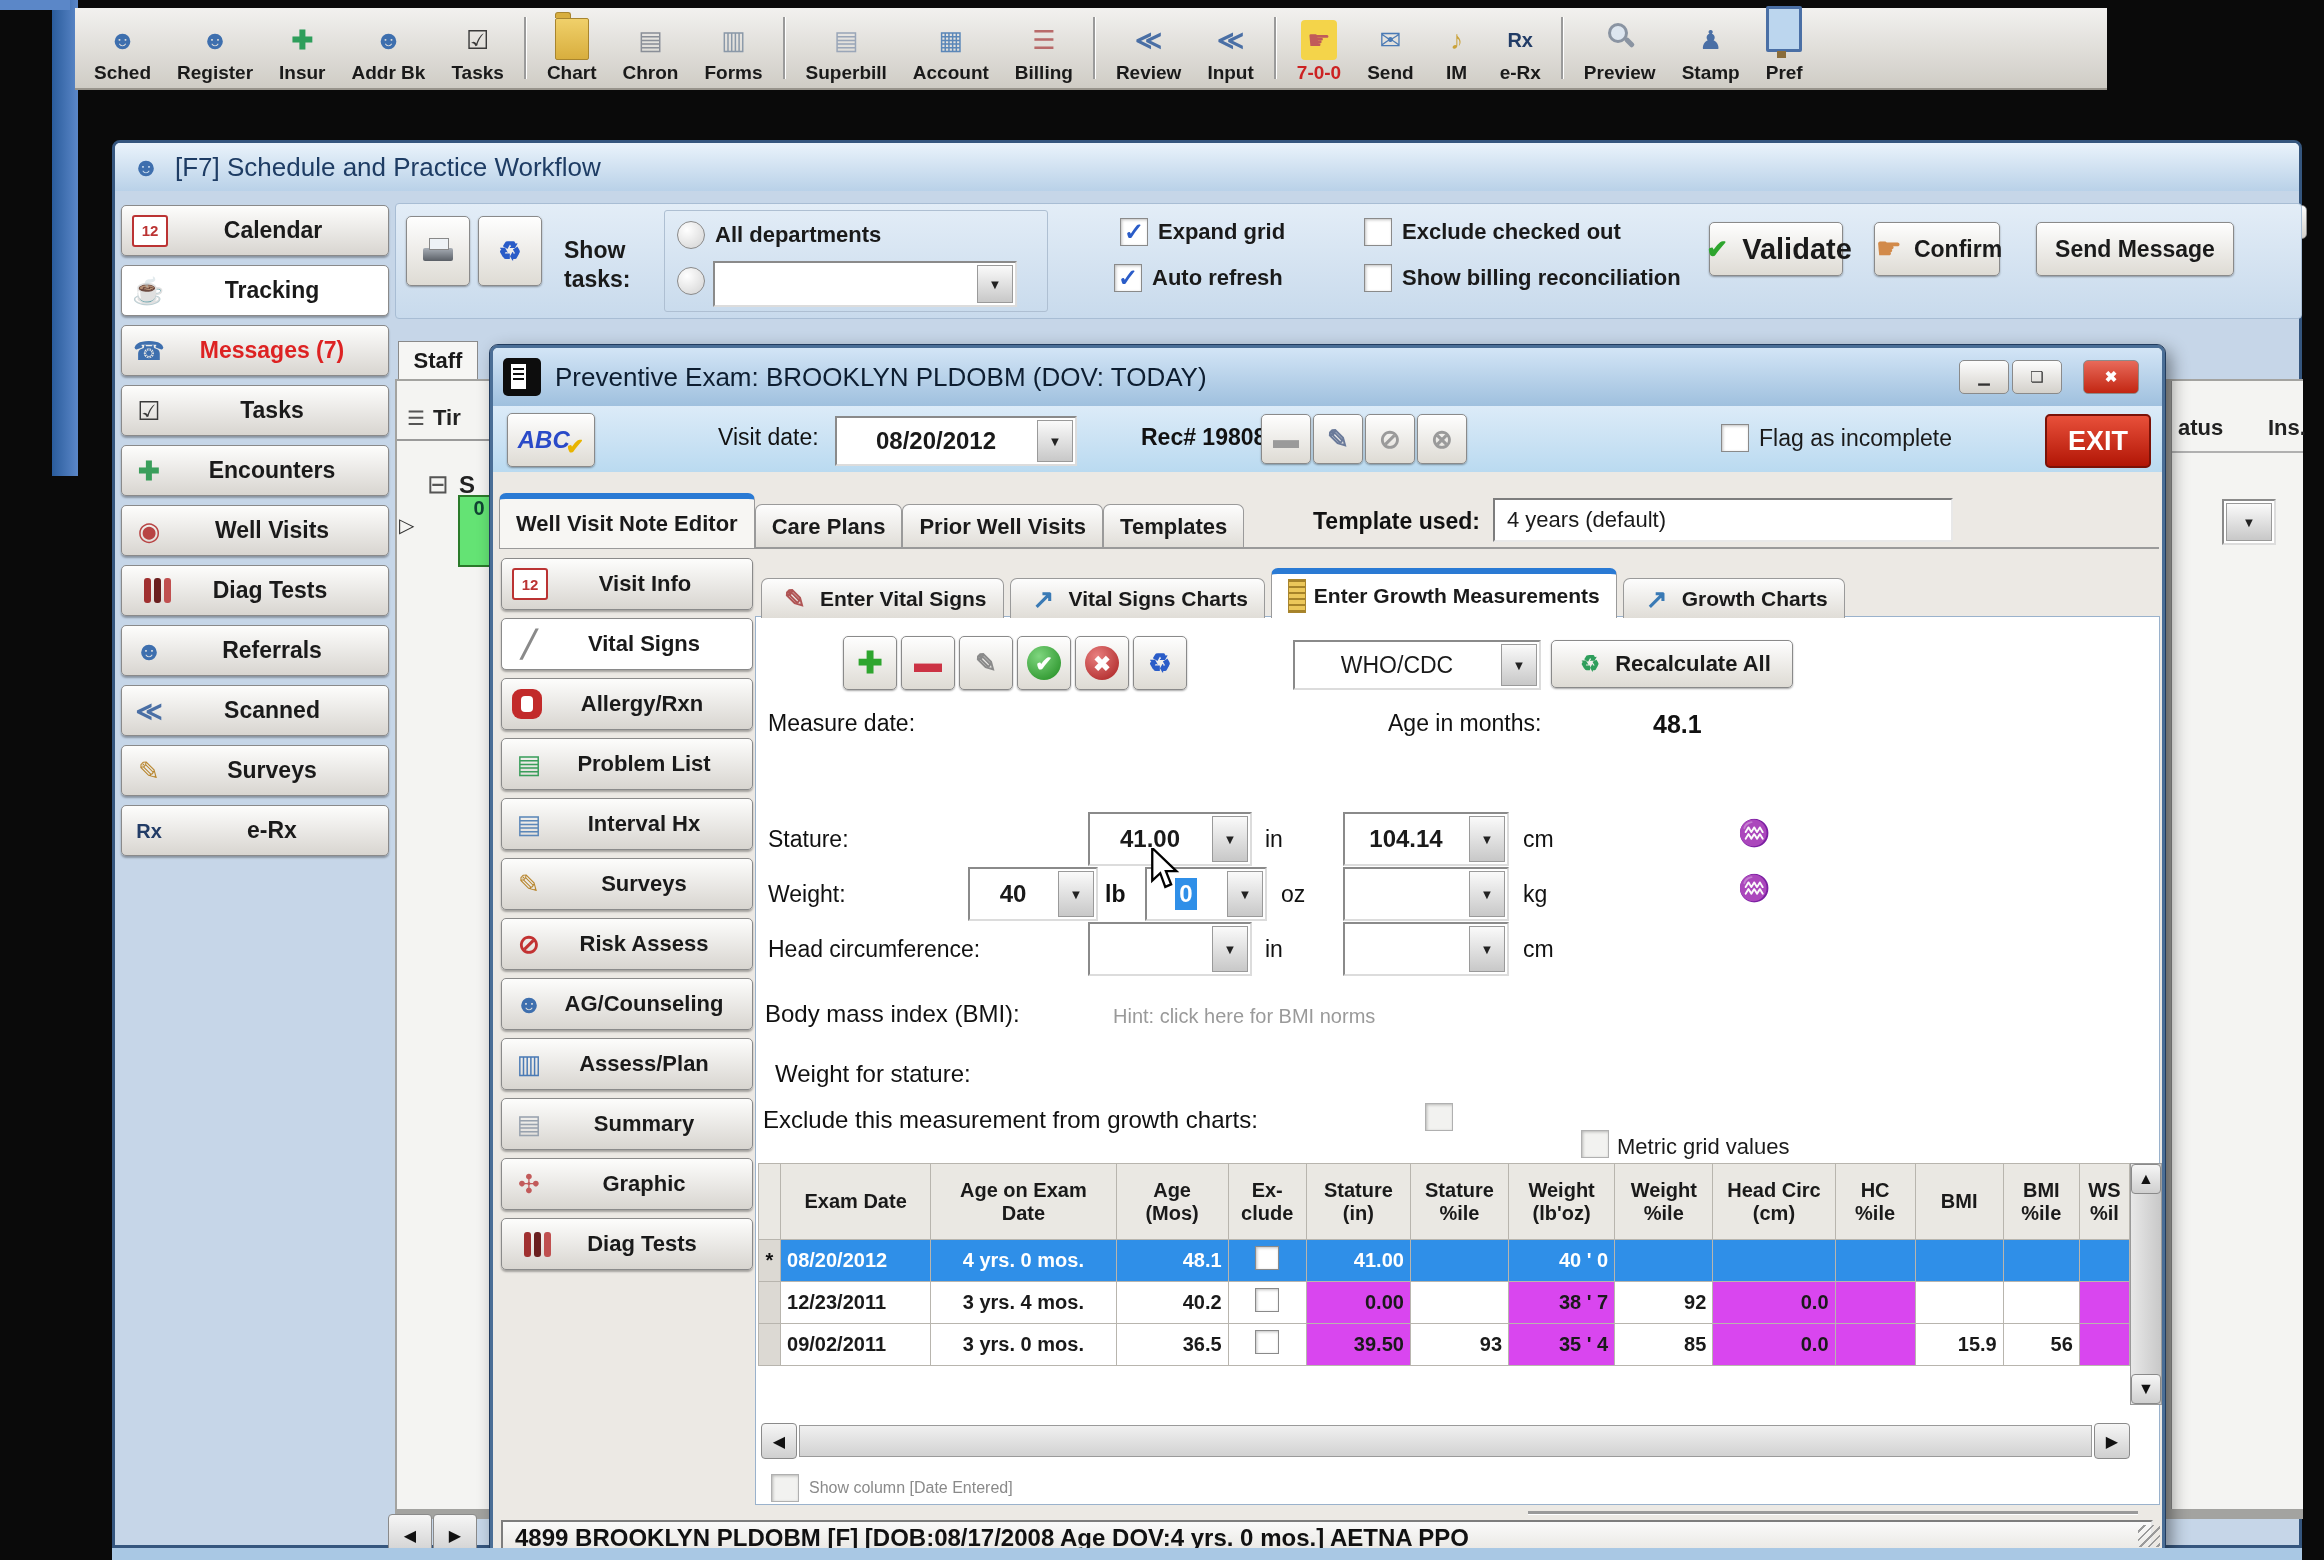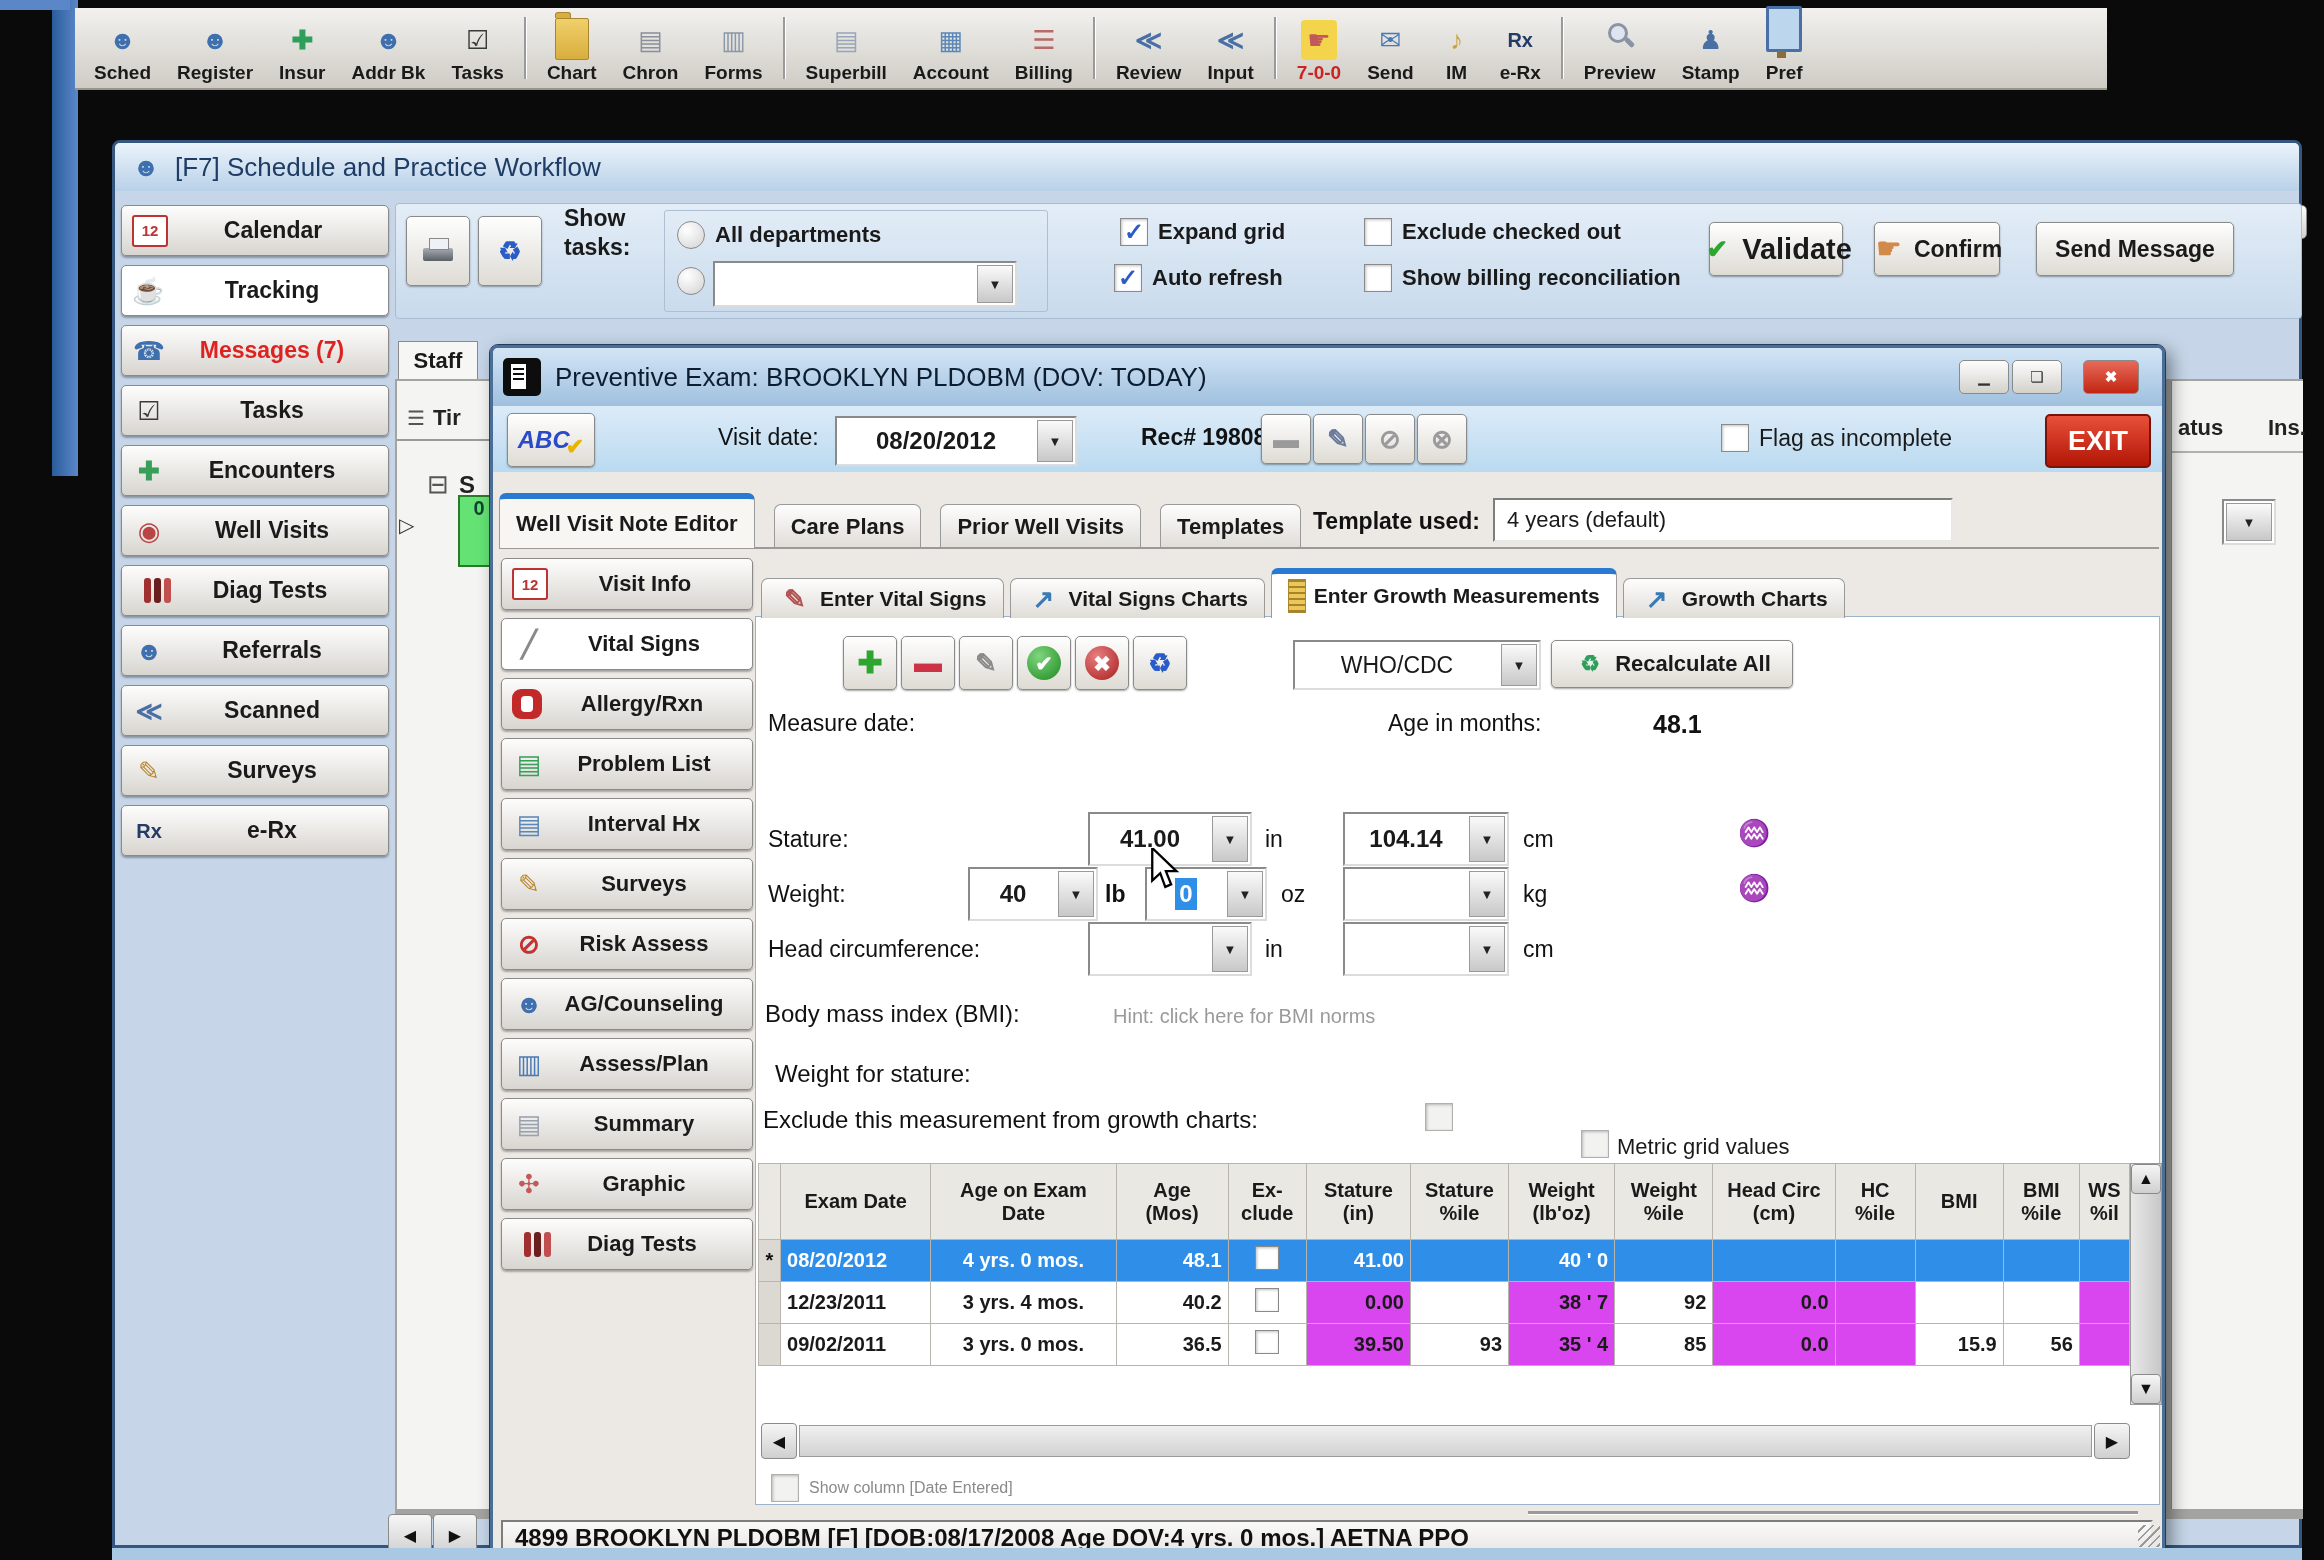--- a/index.html
+++ b/index.html
@@ -141,21 +141,21 @@
   #dlg-row2{left:0;top:58px;right:0;height:66px;background:linear-gradient(#dcebf8,#badaf0);}
   #exitbtn{left:1552px;top:8px;width:102px;height:50px;background:linear-gradient(#e8503a,#b21606);
     border:2px solid #7a1208;border-radius:5px;color:#fff;font-weight:bold;font-size:27px;
     display:flex;align-items:center;justify-content:center;}
   .smbtn{width:48px;height:48px;}
   
   .tab{background:linear-gradient(#fdfdfd,#e0ddd7);border:1px solid #9a9a9a;border-bottom:none;border-radius:7px 7px 0 0;
     display:flex;align-items:center;justify-content:center;gap:8px;padding:0 16px;font-weight:600;font-size:22px;
     height:44px;margin-top:10px;box-sizing:border-box;}
   .tab.active{background:#f7f6f3;height:55px;margin-top:0;border-top:6px solid #2a7ad4;z-index:2;}
-  #dlg-tabs{left:6px;top:145px;height:55px;display:flex;align-items:flex-end;gap:19px;}
+  #dlg-tabs{left:6px;top:145px;height:55px;display:flex;align-items:flex-end;gap:0;}
   #vital-tabs{left:268px;top:220px;height:50px;display:flex;align-items:flex-end;gap:6px;z-index:3;}
   #vital-tabs .tab{font-size:21px;height:40px;}
   #vital-tabs .tab.active{height:50px;border-top:6px solid #2a7ad4;background:#fff;}
   #subnav{left:8px;top:210px;width:252px;display:flex;flex-direction:column;gap:8px;}
   #subnav .navbtn{height:50px;}
   #subnav .navbtn .lbl{font-size:22px;}
   #vital-panel{left:262px;top:268px;width:1403px;height:887px;background:#fff;border:1px solid #9ab2cc;}
   .fieldlbl{font-size:23px;color:#111;}
   .gbtn{width:52px;height:52px;}
   
@@ -329,21 +329,21 @@
       </div>
     </div>
 
   <div id="taskpanel" class="abs">
     <div class="btn3d abs" style="left:10px;top:12px;width:62px;height:68px;">
       <span class="icon i-printer"></span>
       </div>
     <div class="btn3d abs" style="left:82px;top:12px;width:62px;height:68px;">
       <span class="icon i-refresh"></span>
       </div>
-    <div class="abs" style="left:168px;top:0;width:120px;font-size:23px;font-weight:600;line-height:1.25;">Show tasks:</div>
+    <div class="abs" style="left:168px;top:32px;width:120px;font-size:23px;font-weight:600;line-height:1.25;">Show tasks:</div>
     <div id="deptbox" class="abs">
       <div class="chkrow" style="left:12px;top:10px;">
         <span class="radio"></span>
         <span class="t">All departments</span>
       </div>
       <span class="radio abs" style="left:12px;top:56px;"></span>
       <div class="combo abs" style="left:48px;top:50px;width:300px;height:42px;">
         <span class="val"></span>
           <span class="arrow"></span>
       </div>

